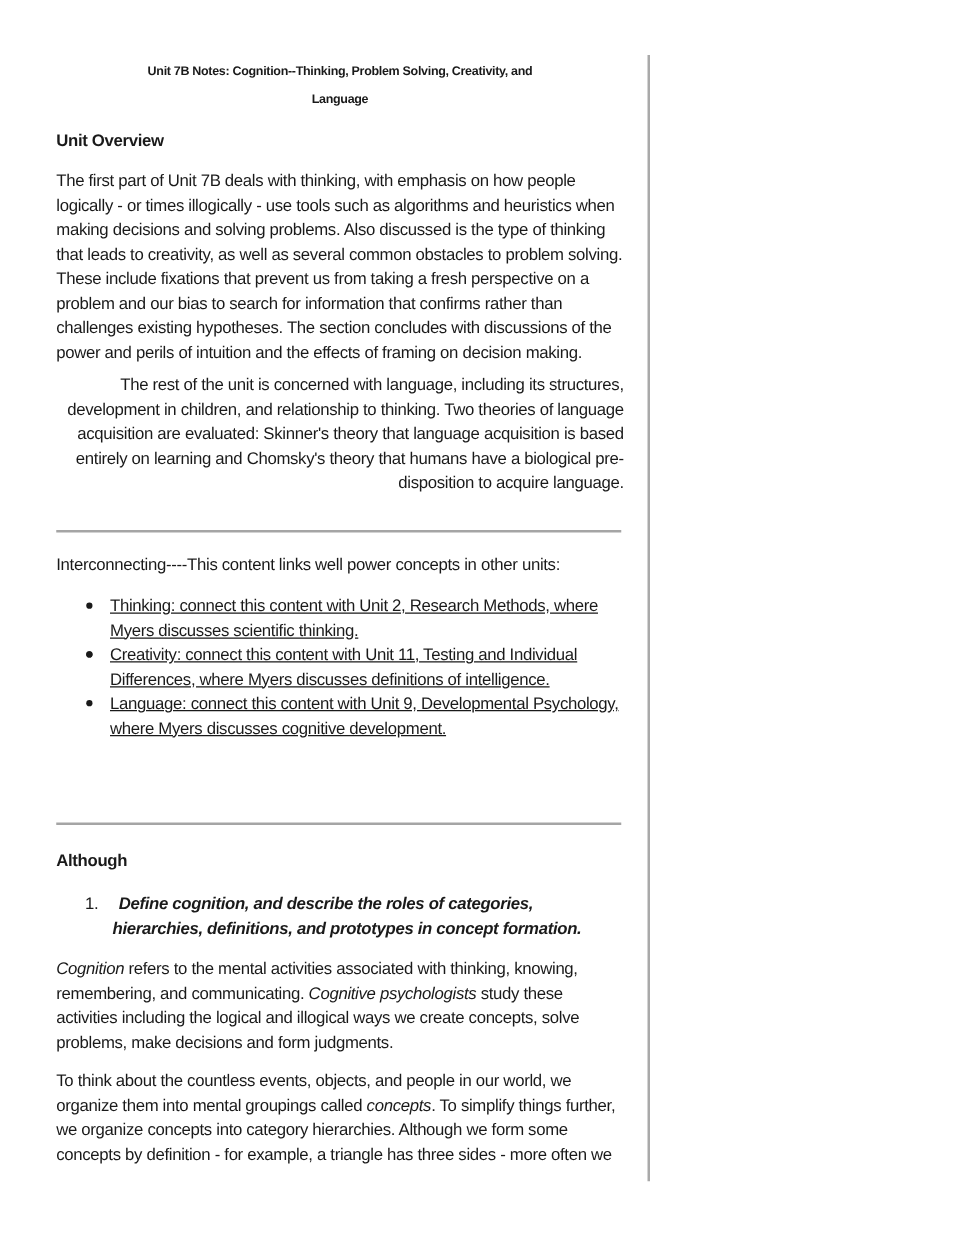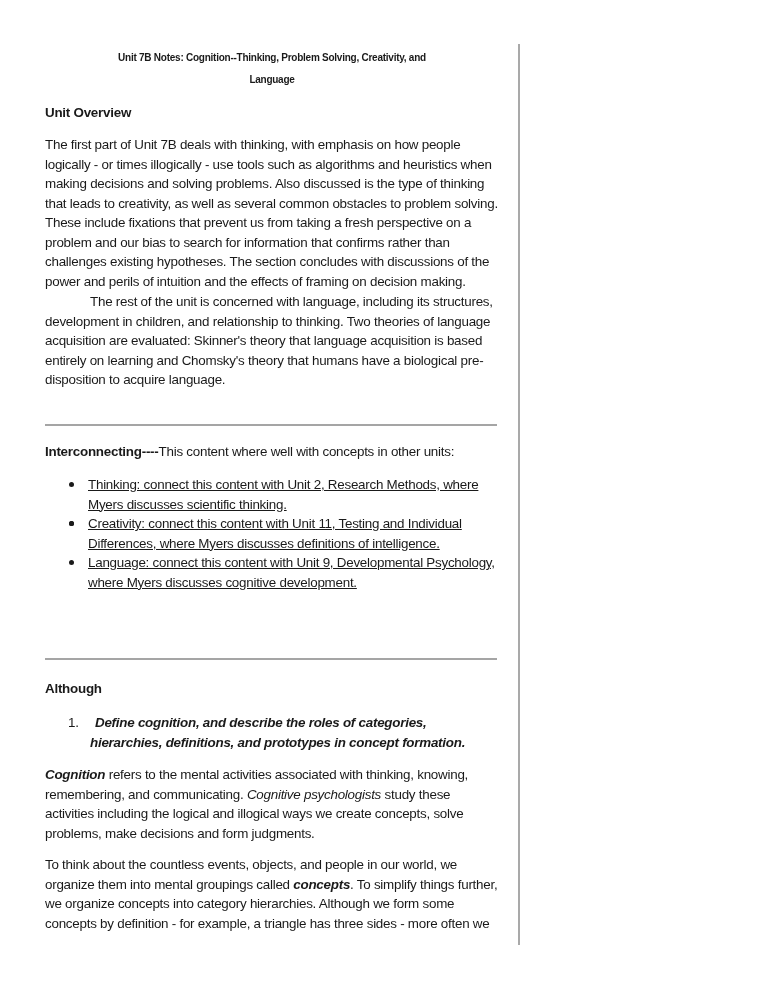--- a/index.html
+++ b/index.html
@@ -97,45 +97,45 @@
     font-style: italic;
   }
   .num-label {
     position: absolute;
     left: 23px;
     top: 0;
     font-weight: normal;
     font-style: normal;
   }
   .num-text { margin-left: 5px; }
-  .b { font-weight: bold; }
+  .b { font-weight: normal; }
   .i { font-style: italic; }
 </style>
 </head>
 <body>
 
 <div class="margin-line"></div>
 
 <div class="page">
 
   <div class="title">
     <div>Unit 7B Notes:  Cognition--Thinking, Problem Solving, Creativity, and</div>
     <div>Language</div>
   </div>
 
   <div class="heading" style="top:103px;">Unit Overview</div>
 
   <p class="para" style="top:135px;">The first part of Unit 7B deals with thinking, with emphasis on how people logically - or times illogically - use tools such as algorithms and heuristics when making decisions and solving problems.  Also discussed is the type of thinking that leads to creativity, as well as several common obstacles to problem solving. These include fixations that prevent us from taking a fresh perspective on a problem and our bias to search for information that confirms rather than challenges existing hypotheses.  The section concludes with discussions of the power and perils of intuition and the effects of framing on decision making.</p>
 
-  <p class="para indent" style="top:292px;">The rest of the unit is concerned with language, including its structures, development in children, and relationship to thinking.  Two theories of language acquisition are evaluated:  Skinner's theory that language acquisition is based entirely on learning and Chomsky's theory that humans have a biological pre-disposition to acquire language.</p>
+  <p class="para indent" style="top:298px;text-align:right;">The rest of the unit is concerned with language, including its structures, development in children, and relationship to thinking.  Two theories of language acquisition are evaluated:  Skinner's theory that language acquisition is based entirely on learning and Chomsky's theory that humans have a biological pre-disposition to acquire language.</p>
 
   <div class="rule" style="top:424px;"></div>
 
   <div class="para" style="top:442px;">
-    <span class="b">Interconnecting----</span><span>This content where well with concepts in other units:</span>
+    <span class="b">Interconnecting----</span><span>This content links well power concepts in other units:</span>
   </div>
 
   <ul class="bullets" style="top:475px;">
     <li>
       <span class="bullet-dot"></span>
       <span>Thinking:  connect this content with Unit 2, Research Methods, where Myers discusses scientific thinking.</span>
     </li>
     <li>
       <span class="bullet-dot"></span>
     </li>

